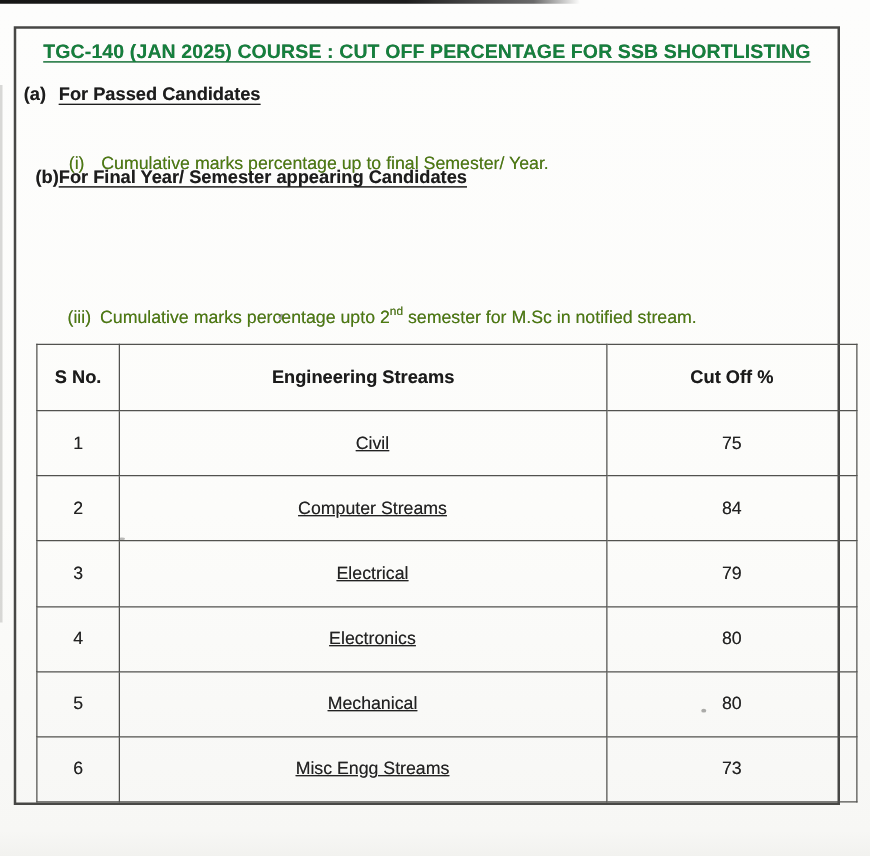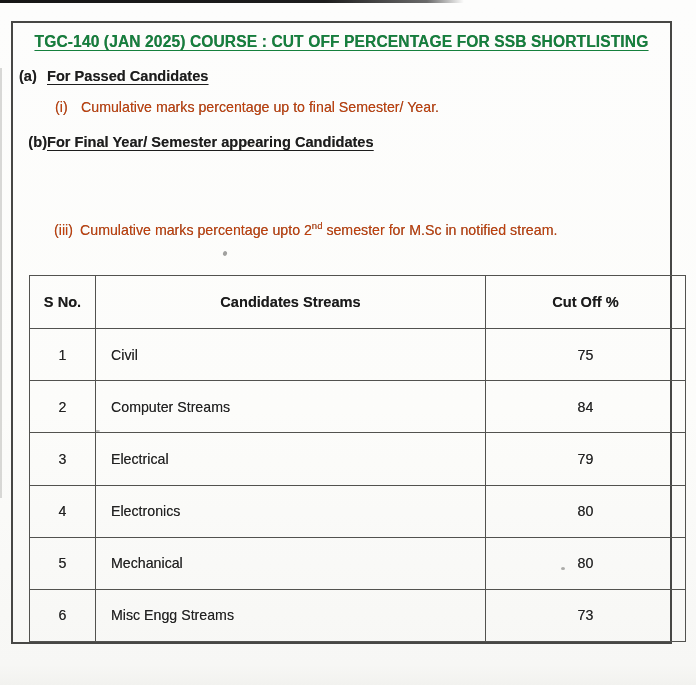--- a/index.html
+++ b/index.html
@@ -48,21 +48,21 @@
     text-underline-offset: 3px;
     color: #15803d;
   }
 
   .sec-head { position: absolute; left: 6px; font-size: 14.6px; color: #1d1d1d; }
   .sec-head .sec-label { font-weight: bold; display: inline-block; width: 28px; }
   .sec-head .sec-title { font-weight: bold; text-decoration: underline; text-underline-offset: 3px; }
   .sec-a { top: 45px; }
   .sec-b { top: 111px; text-align: right; }
 
-  .sub-item { position: absolute; left: 42px; font-size: 14.2px; color: #c2410c; white-space: nowrap; }
+  .sub-item { position: absolute; left: 42px; font-size: 14.2px; color: #4d7c0f; white-space: nowrap; margin-top: 24px; }
   .sub-item .num { display: inline-block; width: 26px; }
   .sub-item sup { font-size: 9.5px; line-height: 0; }
   .sub-item .sfx, .sub-item .pfx { white-space: pre-wrap; }
   .item-a1 { top: 76px; }
   .item-b1 { top: 145px; left: 45px; }
   .item-b2 { top: 173px; left: 43px; }
   .item-b3 { top: 199px; left: 41px; }
 
   table.cutoff {
     position: absolute; left: 16px; right: 0; bottom: 0;
@@ -74,21 +74,21 @@
     border: 1.6px solid #52524f;
     font-size: 14.2px;
     color: #222;
     padding: 0;
   }
   .cutoff th { font-weight: bold; font-size: 14.6px; text-align: center; color:#1b1b1b; }
   .cutoff .col-sno { width: 66px; }
   .cutoff .col-stream { width: 390px; }
   .cutoff .col-cutoff { width: auto; }
   .cutoff td.c { text-align: center; }
-  .cutoff td.l { text-align: left; padding-left: 15px; }
+  .cutoff td.l { text-align: center; padding-left: 15px; text-decoration: underline; }
   .cutoff tr { height: 52px; }
   .cutoff tr.head { height: 53px; }
 </style>
 </head>
 <body>
 
 <div class="top-strip"></div>
 <div class="left-sliver"></div>
 <div class="speck speck1"></div>
 <div class="speck speck2"></div>
@@ -114,21 +114,21 @@
 
   <table class="cutoff">
     <colgroup>
       <col class="col-sno">
         <col class="col-stream">
         <col class="col-cutoff">
     </colgroup>
     <tbody>
       <tr class="head">
         <th class="scan-text">S No.</th>
-        <th class="scan-text">Candidates Streams</th>
+        <th class="scan-text">Engineering Streams</th>
         <th class="scan-text">Cut Off %</th>
       </tr>
       <tr>
         <td class="c scan-text">1</td>
         <td class="l scan-text">Civil</td>
         <td class="c scan-text">75</td>
       </tr>
       <tr>
         <td class="c scan-text">2</td>
         <td class="l scan-text">Computer Streams</td>

